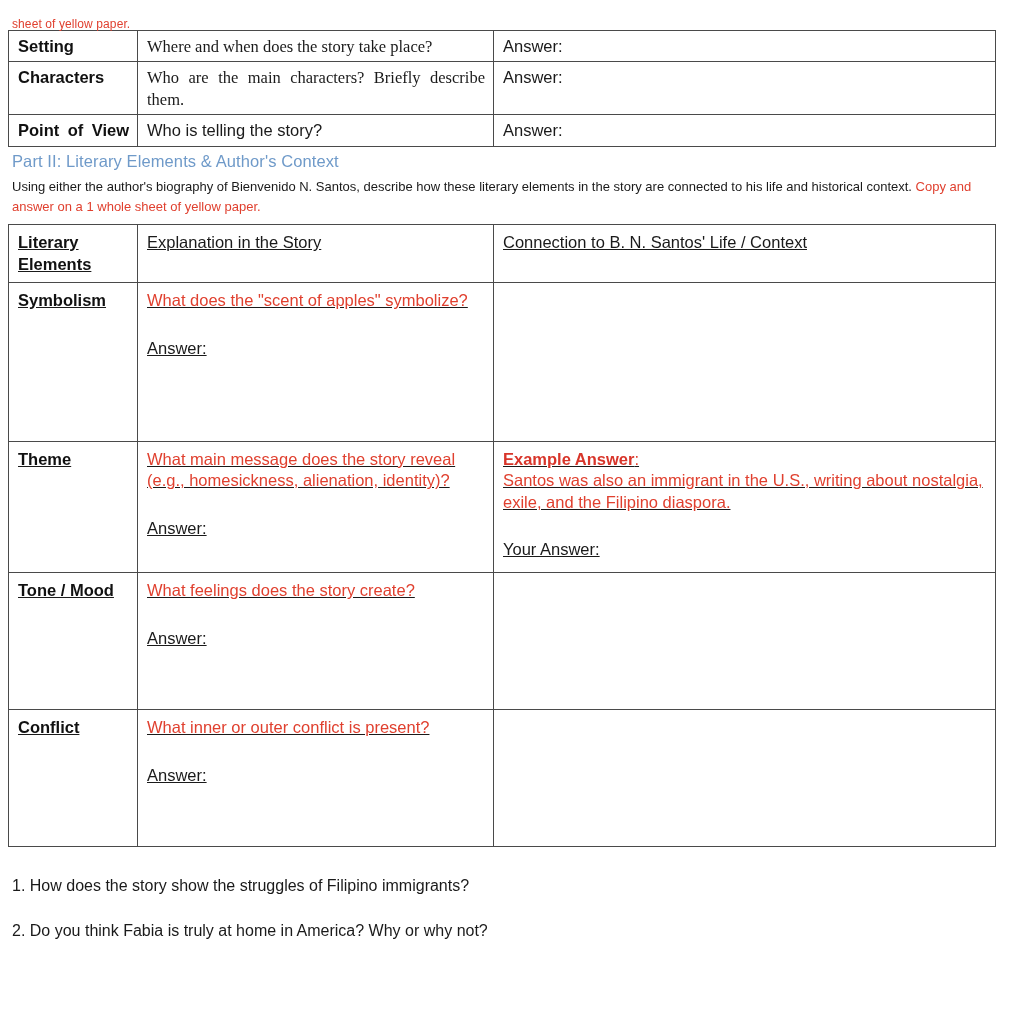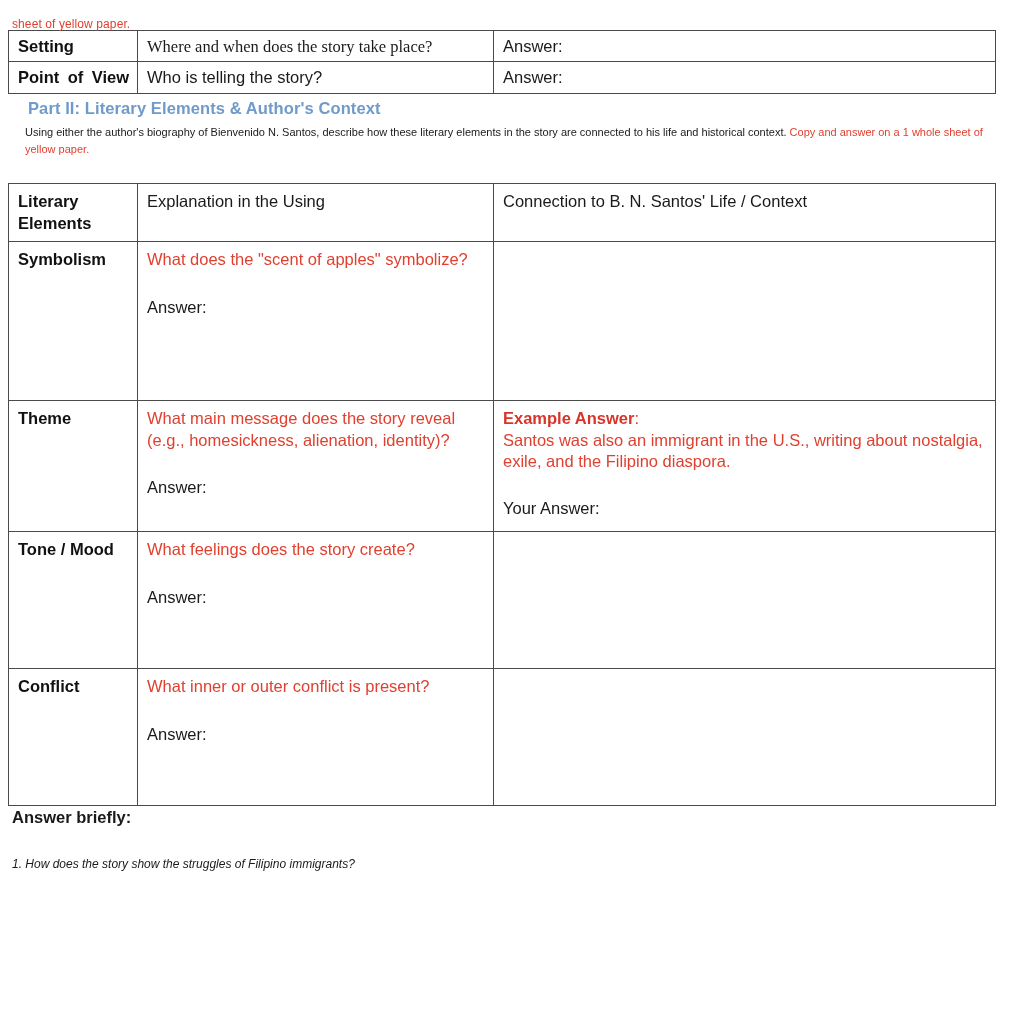--- a/index.html
+++ b/index.html
@@ -72,50 +72,49 @@
   .gap-lg { display: block; height: 26px; }
 
   
   #table-part1 { margin-top: 30px; }
   #table-part1 td { padding-top: 5px; padding-bottom: 4px; }
 
   
   .sec-head {
     color: #6f9ac9;
     font-size: 16.5px;
-    font-weight: bold;
-    margin: 5px 0 0 28px;
+    font-weight: normal;
+    margin: 5px 0 0 12px;
     letter-spacing: .1px;
   }
   .body-para {
-    font-size: 11px;
-    color: #1a1a1a;
-    margin: 6px 0 0 25px;
+    font-size: 13px;
+    color: #1a1a1a;
+    margin: 6px 0 0 12px;
     line-height: 1.52;
     width: 968px;
   }
-  #table-part2 { margin-top: 26px; }
+  #table-part2 { margin-top: 8px; text-decoration: underline; }
   #table-part2 td { padding: 7px 8px 7px 9px; }
 
   .ans-brief {
     font-size: 16.5px;
     font-weight: bold;
     color: #1a1a1a;
     margin: 2px 0 0 12px;
   }
   .reflect-list {
     margin: 0;
     padding: 0;
     list-style: none;
   }
   .reflect-item {
-    font-size: 12px;
+    font-size: 16px;
     color: #1a1a1a;
     margin: 27px 0 0 12px;
-    font-style: italic;
   }
   .r1 { margin-top: 30px; }
 </style>
 </head>
 <body>
 
 <div class="page">
 
   <div class="top-clip">sheet of yellow paper.</div>
 
@@ -125,20 +124,25 @@
         <col class="c-mid">
         <col class="c-right">
     </colgroup>
     <tbody>
       <tr>
         <td class="lbl">Setting</td>
         <td class="q-justify">Where and when does the story take place?</td>
         <td>Answer:</td>
       </tr>
       <tr>
+        <td class="lbl">Characters</td>
+        <td class="q-justify">Who are the main characters? Briefly describe them.</td>
+        <td>Answer:</td>
+      </tr>
+      <tr>
         <td class="lbl-justify">Point of View</td>
         <td>Who is telling the story?</td>
         <td>Answer:</td>
       </tr>
     </tbody>
   </table>
 
   <div class="sec-head">Part II: Literary Elements &amp; Author's Context</div>
 
   <p class="body-para">
@@ -147,21 +151,21 @@
 
   <table class="doc-table" id="table-part2">
     <colgroup>
       <col class="c-label">
         <col class="c-mid">
         <col class="c-right">
     </colgroup>
     <tbody>
       <tr>
         <td class="lbl">Literary Elements</td>
-        <td>Explanation in the Using</td>
+        <td>Explanation in the Story</td>
         <td>Connection to B. N. Santos' Life / Context</td>
       </tr>
 
       <tr>
         <td class="lbl">Symbolism</td>
         <td>
           <span class="red">What does the "scent of apples" symbolize?</span>
           <span class="gap-lg"></span>
           <span class="blk">Answer:</span>
           <span style="display:block;height:75px"></span>
@@ -203,20 +207,20 @@
           <span class="gap-lg"></span>
           <span class="blk">Answer:</span>
           <span style="display:block;height:53px"></span>
         </td>
         <td></td>
       </tr>
     </tbody>
   </table>
 
 
-  <div class="ans-brief">Answer briefly:</div>
 
   <ul class="reflect-list">
     <li class="reflect-item r1">1. How does the story show the struggles of Filipino immigrants?</li>
+    <li class="reflect-item">2. Do you think Fabia is truly at home in America? Why or why not?</li>
 
   </ul>
 
 </div>
 
 </body></html>

